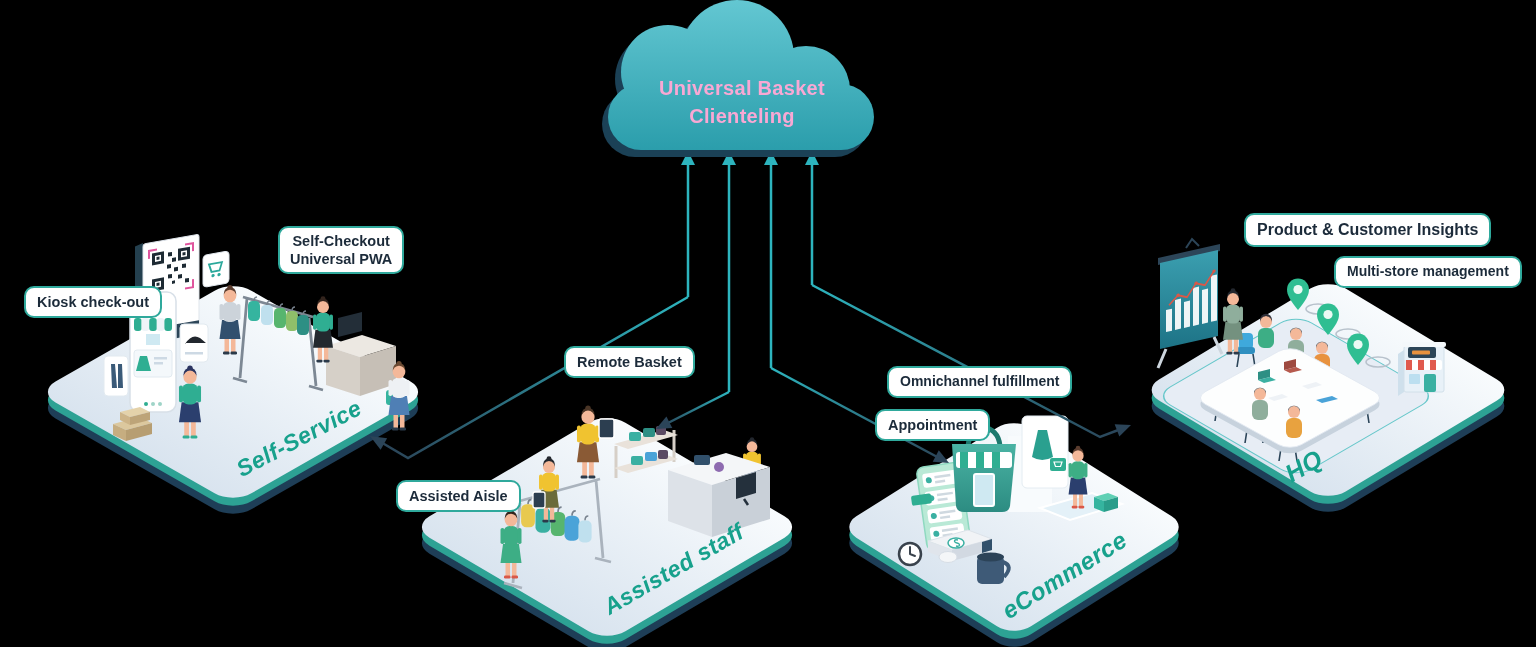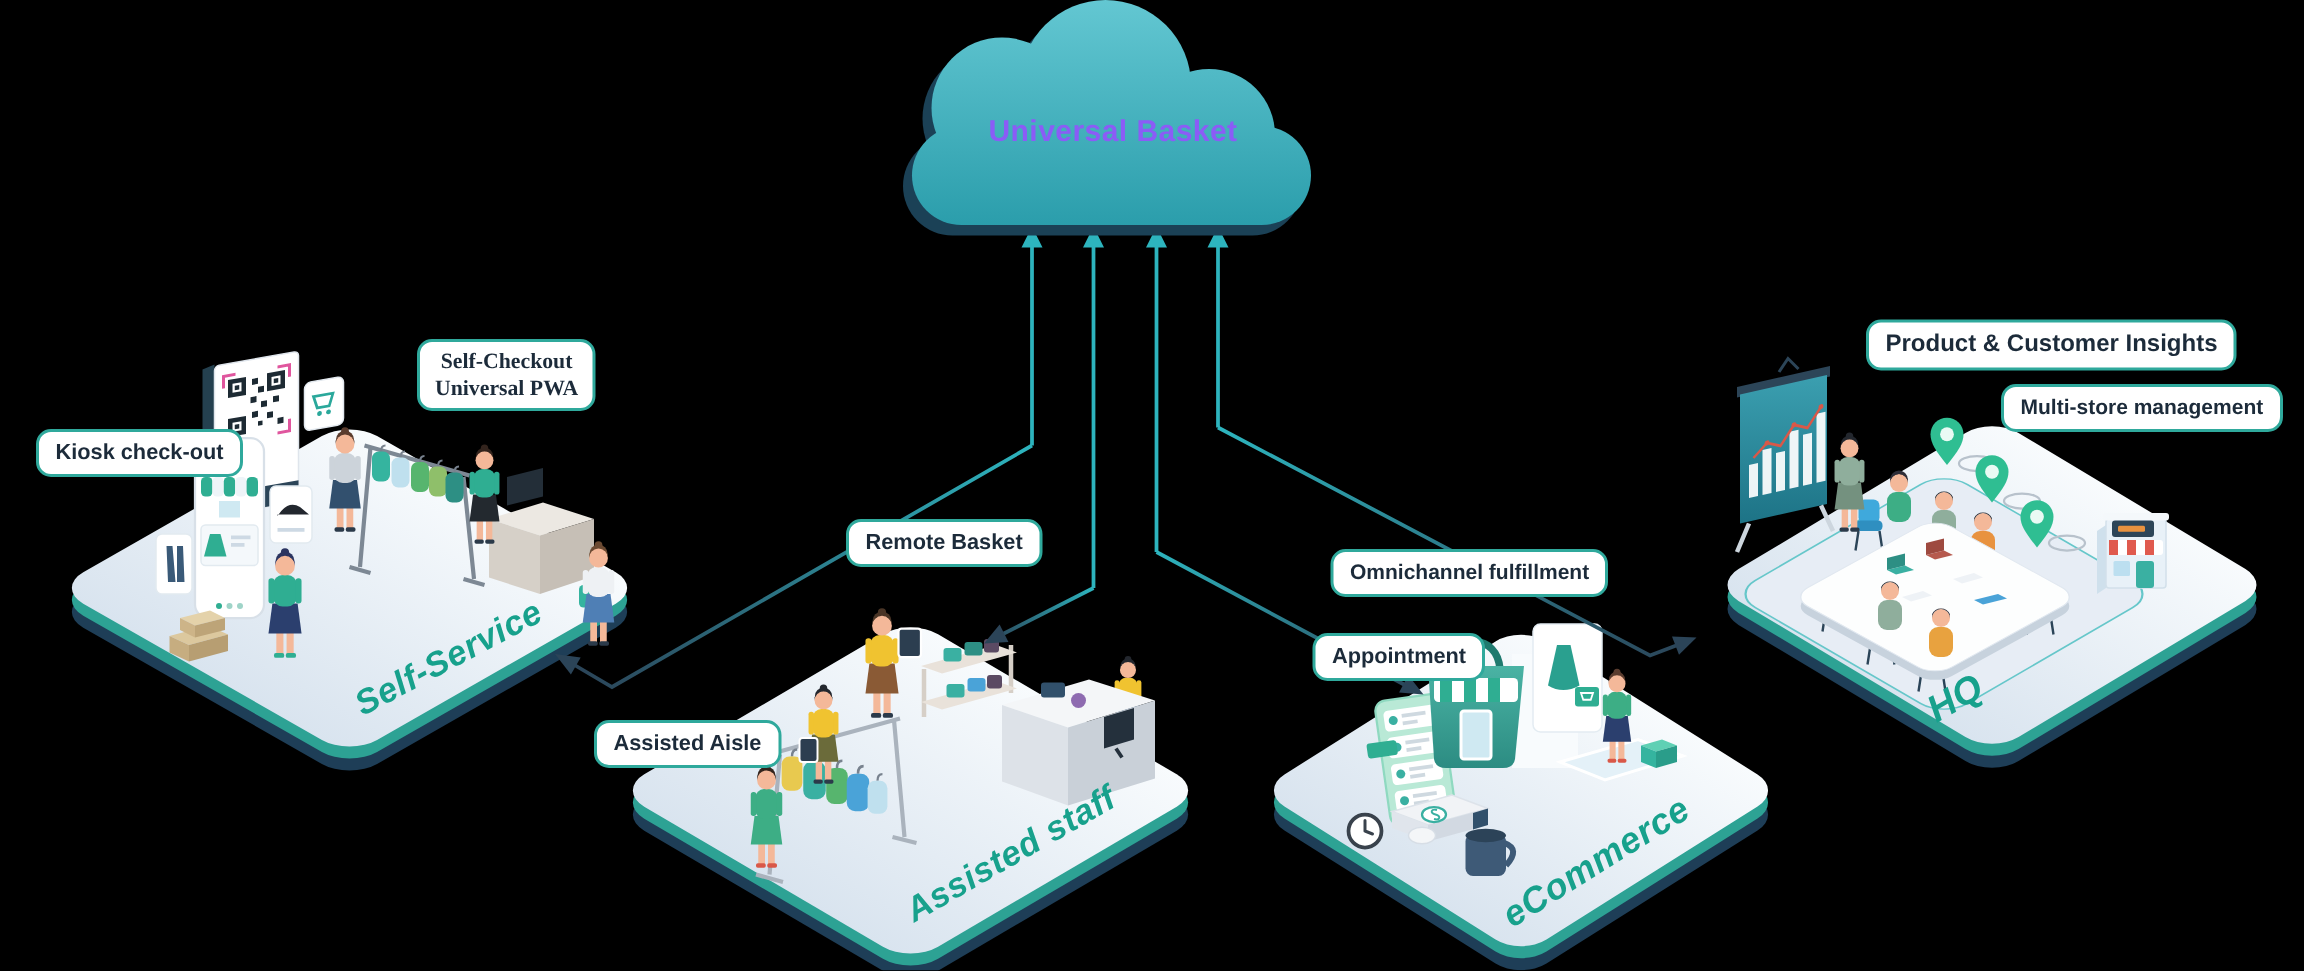--- a/index.html
+++ b/index.html
@@ -4,21 +4,21 @@
 <style>
   html,body{margin:0;padding:0;background:#000;}
   .stage{position:relative;width:1536px;height:647px;background:#000;overflow:hidden;
          font-family:"Liberation Sans",sans-serif;}
   .stage svg{position:absolute;left:0;top:0;}
   .tag{position:absolute;background:#fff;border:2px solid #2fa99c;border-radius:10px;
        padding:5px 11px;font-size:14.5px;font-weight:600;color:#1c2b3a;white-space:nowrap;
        line-height:1.25;}
   .tag.center{text-align:center;}
   .cloud-title{position:absolute;left:622px;top:74px;width:240px;text-align:center;
-       color:#8b5cf6;font-size:20px;font-weight:700;line-height:28px;letter-spacing:.3px;}
+       color:#f9a8d4;font-size:20px;font-weight:700;line-height:28px;letter-spacing:.3px;}
   .plat-name{position:absolute;color:#17a18c;font-weight:700;font-style:italic;
        transform-origin:0 0;letter-spacing:.5px;white-space:nowrap;}
 </style>
 </head>
 <body>
 
 <div class="stage">
 
 <svg width="1536" height="647" viewBox="0 0 1536 647">
   <defs>
@@ -480,36 +480,37 @@
       <circle cx="668" cy="72" r="47"></circle>
           <circle cx="737" cy="57" r="57"></circle>
           <circle cx="806" cy="90" r="44"></circle>
       <rect x="608" y="84" width="266" height="66" rx="33"></rect>
     </g>
   </g>
 </svg>
 
   <div class="cloud-title">
     <div>Universal Basket</div>
+    <div>Clienteling</div>
   </div>
 
   <div class="tag" style="left:8px;top:286px;margin-left:16px;">Kiosk check-out</div>
 
-  <div class="tag center" style="left:278px;top:226px;padding:4px 10px;font-family:Liberation Serif, serif;">
+  <div class="tag center" style="left:278px;top:226px;padding:4px 10px;">
     <div>Self-Checkout</div>
     <div>Universal PWA</div>
   </div>
 
   <div class="tag" style="left:564px;top:346px;">Remote Basket</div>
 
   <div class="tag" style="left:396px;top:480px;">Assisted Aisle</div>
 
   <div class="tag" style="left:887px;top:366px;font-size:14px;">Omnichannel fulfillment</div>
 
-  <div class="tag" style="left:875px;top:422px;">Appointment</div>
+  <div class="tag" style="left:875px;top:409px;">Appointment</div>
 
   <div class="tag" style="left:1244px;top:213px;font-size:16px;">Product &amp; Customer Insights</div>
 
   <div class="tag" style="left:1334px;top:256px;font-size:14px;">Multi-store management</div>
 
   <div class="plat-name" style="left:232px;top:459px;font-size:23px;transform:rotate(-28deg);">Self-Service</div>
   <div class="plat-name" style="left:599px;top:597px;font-size:23px;transform:rotate(-30deg);">Assisted staff</div>
   <div class="plat-name" style="left:997px;top:601px;font-size:24px;transform:rotate(-32deg);">eCommerce</div>
   <div class="plat-name" style="left:1280px;top:463px;font-size:25px;transform:rotate(-30deg);">HQ</div>
 </div>

